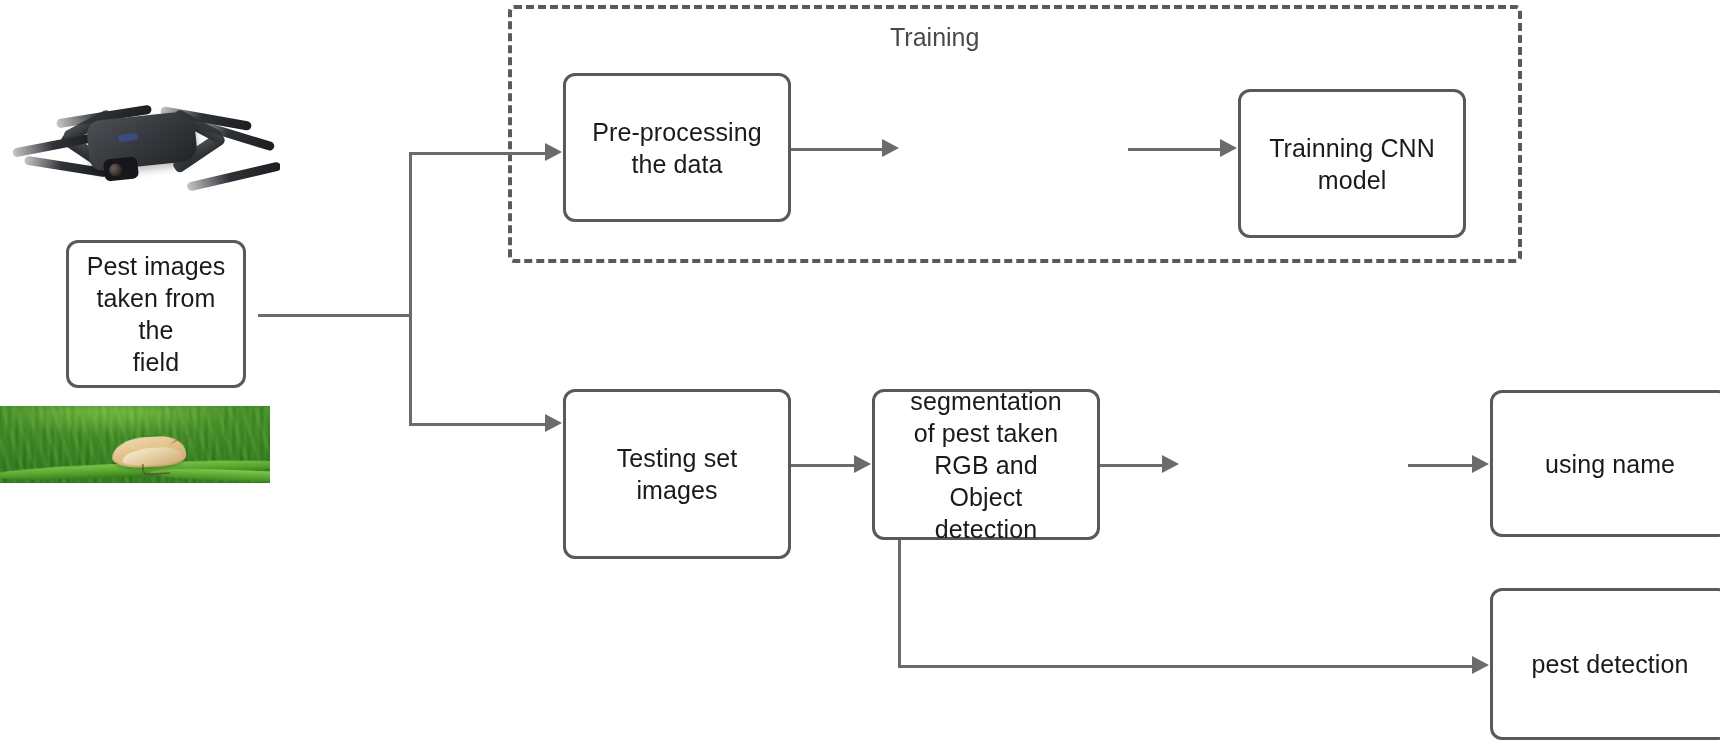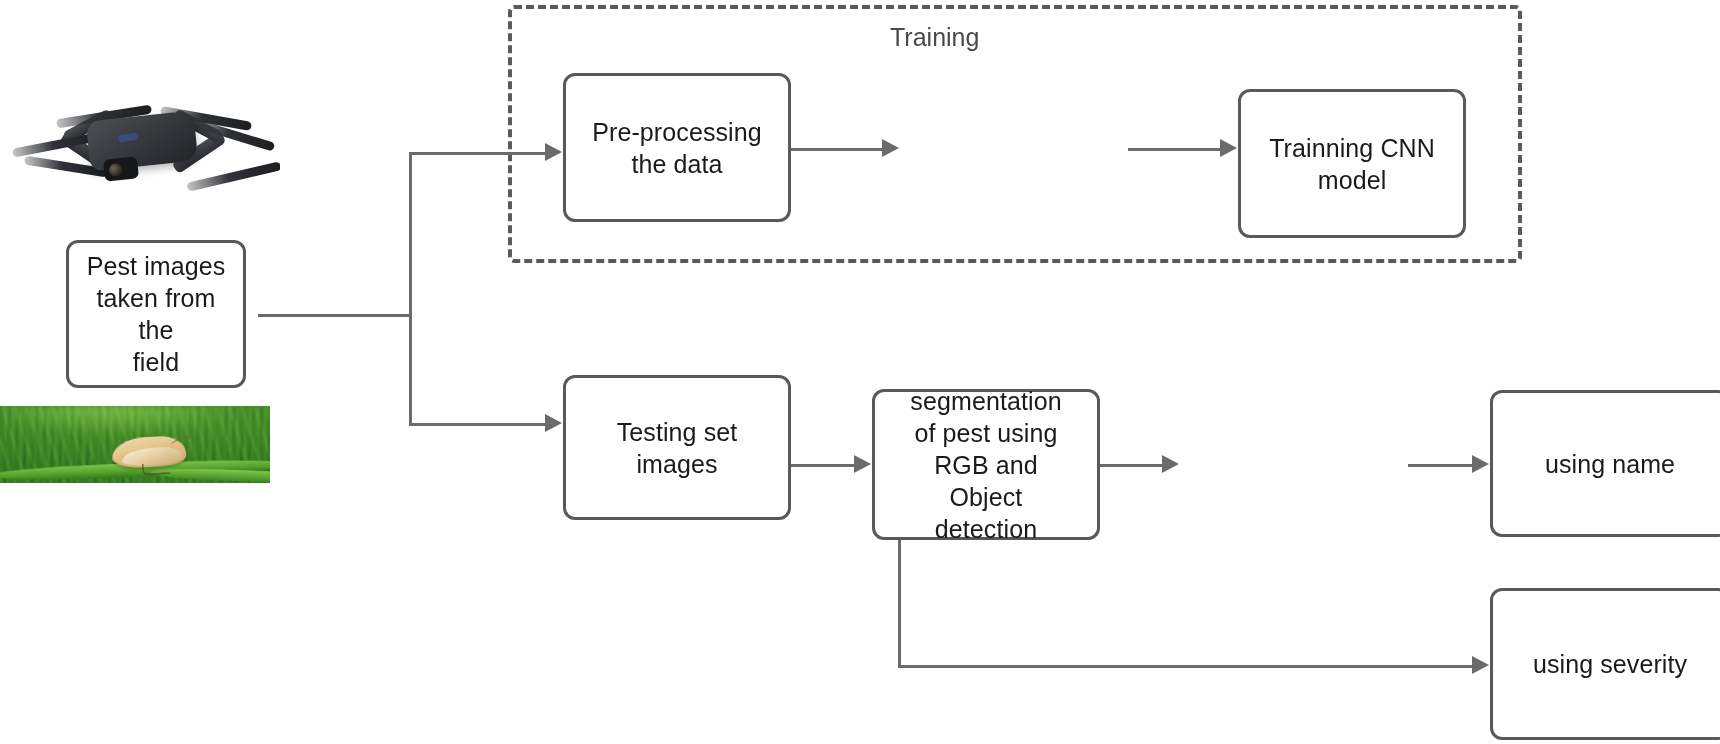--- a/index.html
+++ b/index.html
@@ -285,35 +285,35 @@
     <span class="label">Pre-processing
 the data</span>
   </div>
 
 
   <div class="node" style="left:1238px; top:89px; width:228px; height:149px;">
     <span class="label">Trainning CNN
 model</span>
   </div>
 
-  <div class="node" style="left:563px; top:375px; width:228px; height:145px;">
+  <div class="node" style="left:563px; top:389px; width:228px; height:170px;">
     <span class="label">Testing set
 images</span>
   </div>
 
   <div class="node" style="left:872px; top:389px; width:228px; height:151px;">
     <span class="label">segmentation
-of pest using
+of pest taken
 RGB and
 Object
 detection</span>
   </div>
 
 
   <div class="node" style="left:1490px; top:390px; width:240px; height:147px;">
     <span class="label">using name</span>
   </div>
 
   <div class="node" style="left:1490px; top:588px; width:240px; height:152px;">
-    <span class="label">using severity</span>
+    <span class="label">pest detection</span>
   </div>
 
 </div>
 
 </body></html>

